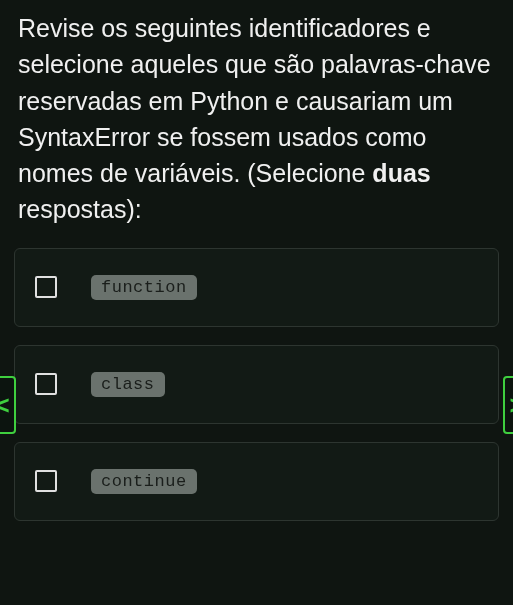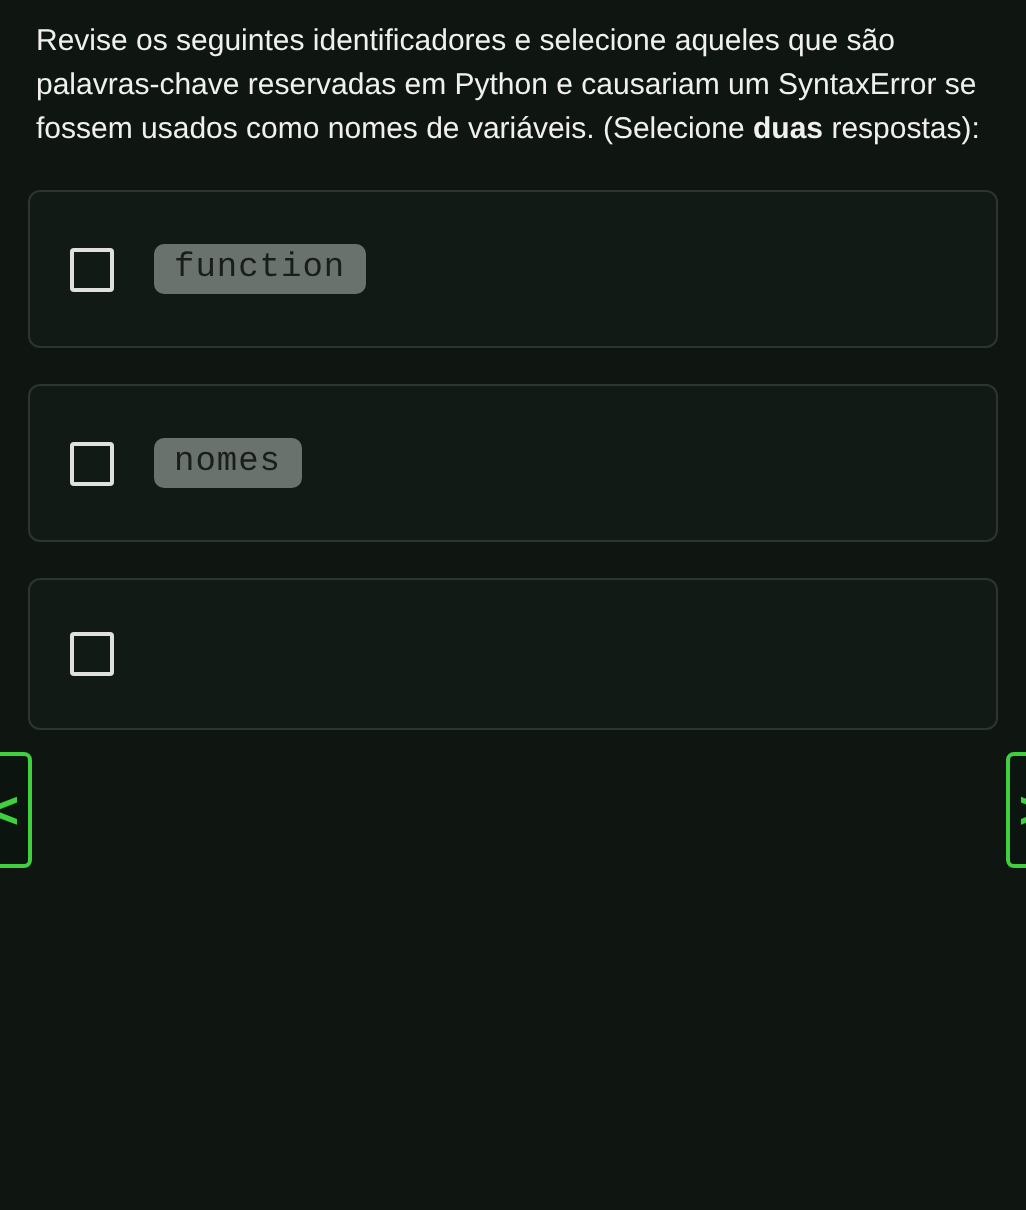--- a/index.html
+++ b/index.html
@@ -11,38 +11,38 @@
       width: 513px;
       height: 605px;
       background: #0f1511;
       font-family: Arial, Helvetica, sans-serif;
       color: #e8e8e8;
       overflow: hidden;
       position: relative;
     }
     .question-text {
       padding: 10px 18px 20px 18px;
-      font-size: 15px;
+      font-size: 25px;
       line-height: 1.45;
       color: #f0f0f0;
     }
     .question-text .bold {
       font-weight: bold;
     }
     .options-container {
       padding: 0 14px;
     }
     .option-row {
       border: 1px solid #2d3530;
       border-radius: 6px;
       padding: 26px 20px;
       margin-bottom: 18px;
       display: flex;
       align-items: center;
-      gap: 20px;
+      gap: 34px;
       background: #121a15;
     }
     .checkbox {
       width: 22px;
       height: 22px;
       border: 2.5px solid #e0e0e0;
       border-radius: 2px;
       flex-shrink: 0;
       cursor: pointer;
       background: transparent;
@@ -101,26 +101,27 @@
 
 <div class="options-container">
 
   <div class="option-row">
     <div class="checkbox"></div>
     <span class="code-tag">function</span>
   </div>
 
   <div class="option-row">
     <div class="checkbox"></div>
-    <span class="code-tag">nomes</span>
+    <span class="code-tag">class</span>
   </div>
 
 
   <div class="option-row">
     <div class="checkbox"></div>
+    <span class="code-tag">continue</span>
   </div>
 
 </div>
 
 <div class="nav-left">
   <span>&lt;</span>
 </div>
 
 <div class="nav-right">
   <span>&gt;</span>

